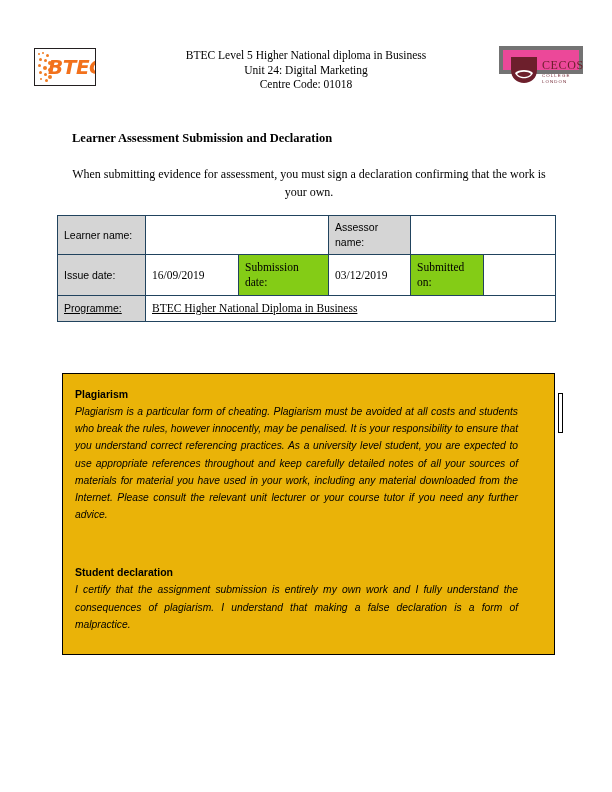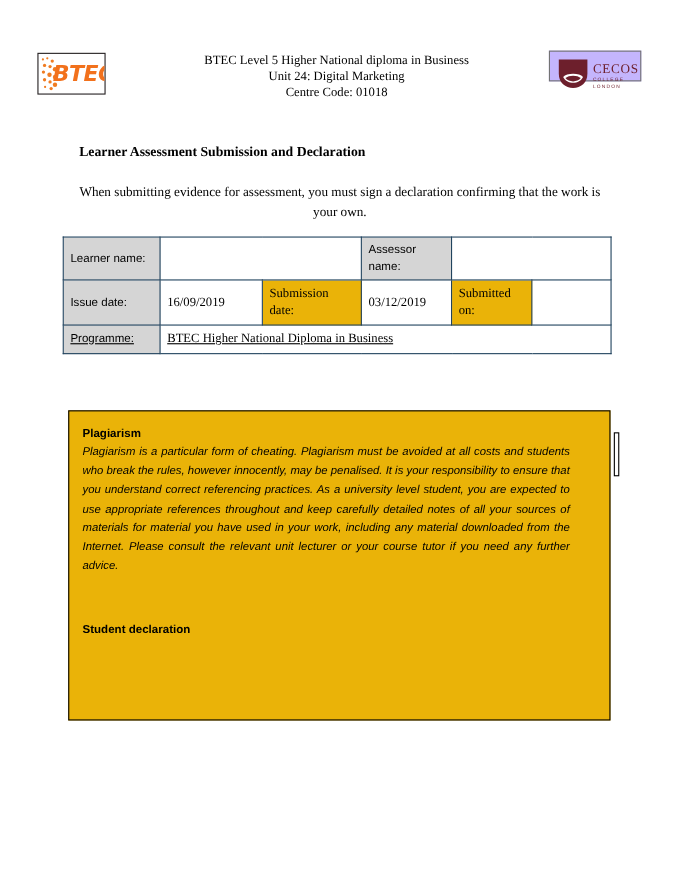--- a/index.html
+++ b/index.html
@@ -61,22 +61,22 @@
     color: #f2711c;
     font-style: italic;
   }
 
   .cecos-logo {
     position: absolute;
     left: 499px;
     top: 46px;
     width: 84px;
     height: 28px;
-    border: 1px solid #737373;
-    background: #c4b5fd;
+    border: 4px solid #737373;
+    background: #ec4899;
     box-sizing: border-box;
   }
   .cecos-shield {
     position: absolute;
     left: 7px;
     top: 6px;
     width: 28px;
     height: 28px;
   }
   .cecos-text {
@@ -148,21 +148,21 @@
     font-family: "Liberation Serif", serif;
     font-size: 11.5px;
     line-height: 15px;
   }
   .lbl {
     background: #d5d5d5;
     font-family: "Liberation Sans", sans-serif !important;
     font-size: 10.5px !important;
   }
   .lbl-serif {
-    background: #eab308;
+    background: #84cc16;
   }
   .val {
     background: #ffffff;
   }
   .r-tall td { height: 29px; }
   .r-mid td  { height: 32px; }
   .r-low td  { height: 17px; text-decoration: underline; }
 
   
   .decl-box {
@@ -285,15 +285,16 @@
     </tr>
   </tbody>
 </table>
 
 <div class="decl-box">
   <div class="decl-inner">
     <div class="decl-h">Plagiarism</div>
     <div class="decl-p">Plagiarism is a particular form of cheating. Plagiarism must be avoided at all costs and students who break the rules, however innocently, may be penalised.  It is your responsibility to ensure that you understand correct referencing practices.  As a university level student, you are expected to use appropriate references throughout and keep carefully detailed notes of all your sources of materials for material you have used in your work, including any material downloaded from the Internet. Please consult the relevant unit lecturer or your course tutor if you need any further advice.</div>
     <div class="decl-gap"></div>
     <div class="decl-h">Student declaration</div>
+    <div class="decl-p">I certify that the assignment submission is entirely my own work and I fully understand the consequences of plagiarism. I understand that making a false declaration is a form of malpractice.</div>
   </div>
 </div>
 <div class="stray-box"></div>
 
 </body></html>

